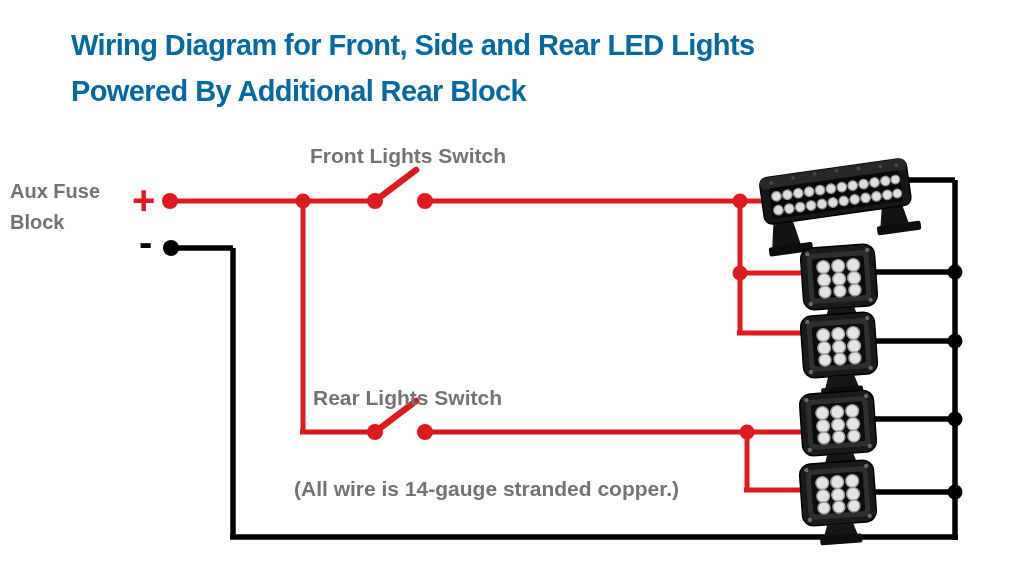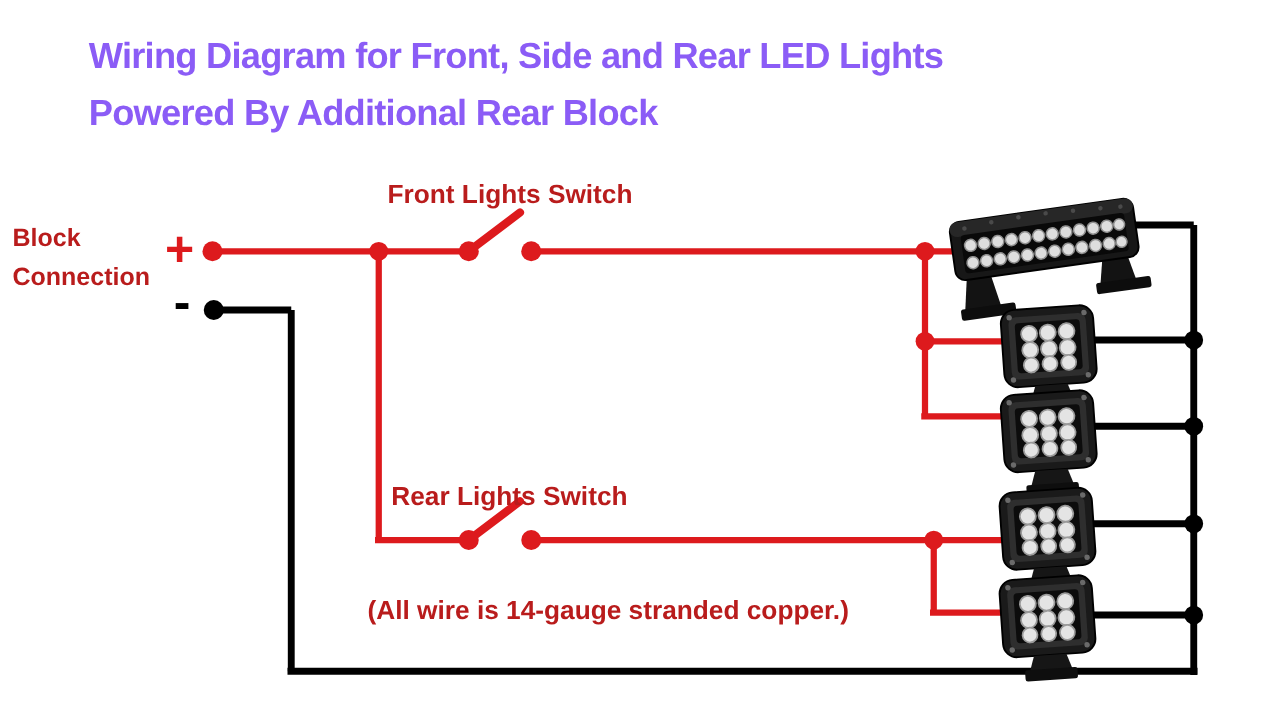--- a/index.html
+++ b/index.html
@@ -4,26 +4,26 @@
 <style>
   html,body{margin:0;padding:0;background:#fff;}
   #canvas{
     position:relative;
     width:1024px;height:576px;
     background:#ffffff;
     overflow:hidden;
     font-family:"Liberation Sans","DejaVu Sans",sans-serif;
   }
   #wiring-svg{position:absolute;left:0;top:0;}
-  .lbl{position:absolute;color:#b91c1c;font-weight:bold;white-space:nowrap;}
+  .lbl{position:absolute;color:#737373;font-weight:bold;white-space:nowrap;}
   #title{
     left:71px;top:22px;
     font-size:29px;line-height:46px;
     letter-spacing:-0.6px;
-    color:#8b5cf6;
+    color:#0369a1;
   }
   #aux-label{
     left:10px;top:176px;
     font-size:20px;line-height:31px;
     white-space:normal;width:160px;
   }
   #plus-sign{
     left:132px;top:180px;
     font-size:40px;color:#dd1a1d;line-height:40px;
   }
@@ -166,22 +166,22 @@
     <use href="#pod" transform="translate(838,423) rotate(-4)"></use>
     <use href="#pod" transform="translate(838,493) rotate(-4)"></use>
   </svg>
 
   <div id="title" class="lbl">
     <div>Wiring Diagram for Front, Side and Rear LED Lights</div>
     <div>Powered By Additional Rear Block</div>
   </div>
 
   <div id="aux-label" class="lbl">
+    <div>Aux Fuse</div>
     <div>Block</div>
-    <div>Connection</div>
   </div>
 
   <div id="plus-sign" class="lbl">+</div>
   <div id="minus-sign" class="lbl">-</div>
 
   <div id="front-switch-label" class="lbl">Front Lights Switch</div>
 
   <div id="rear-switch-label" class="lbl">Rear Lights Switch</div>
 
   <div id="wire-note" class="lbl">(All wire is 14-gauge stranded copper.)</div>

